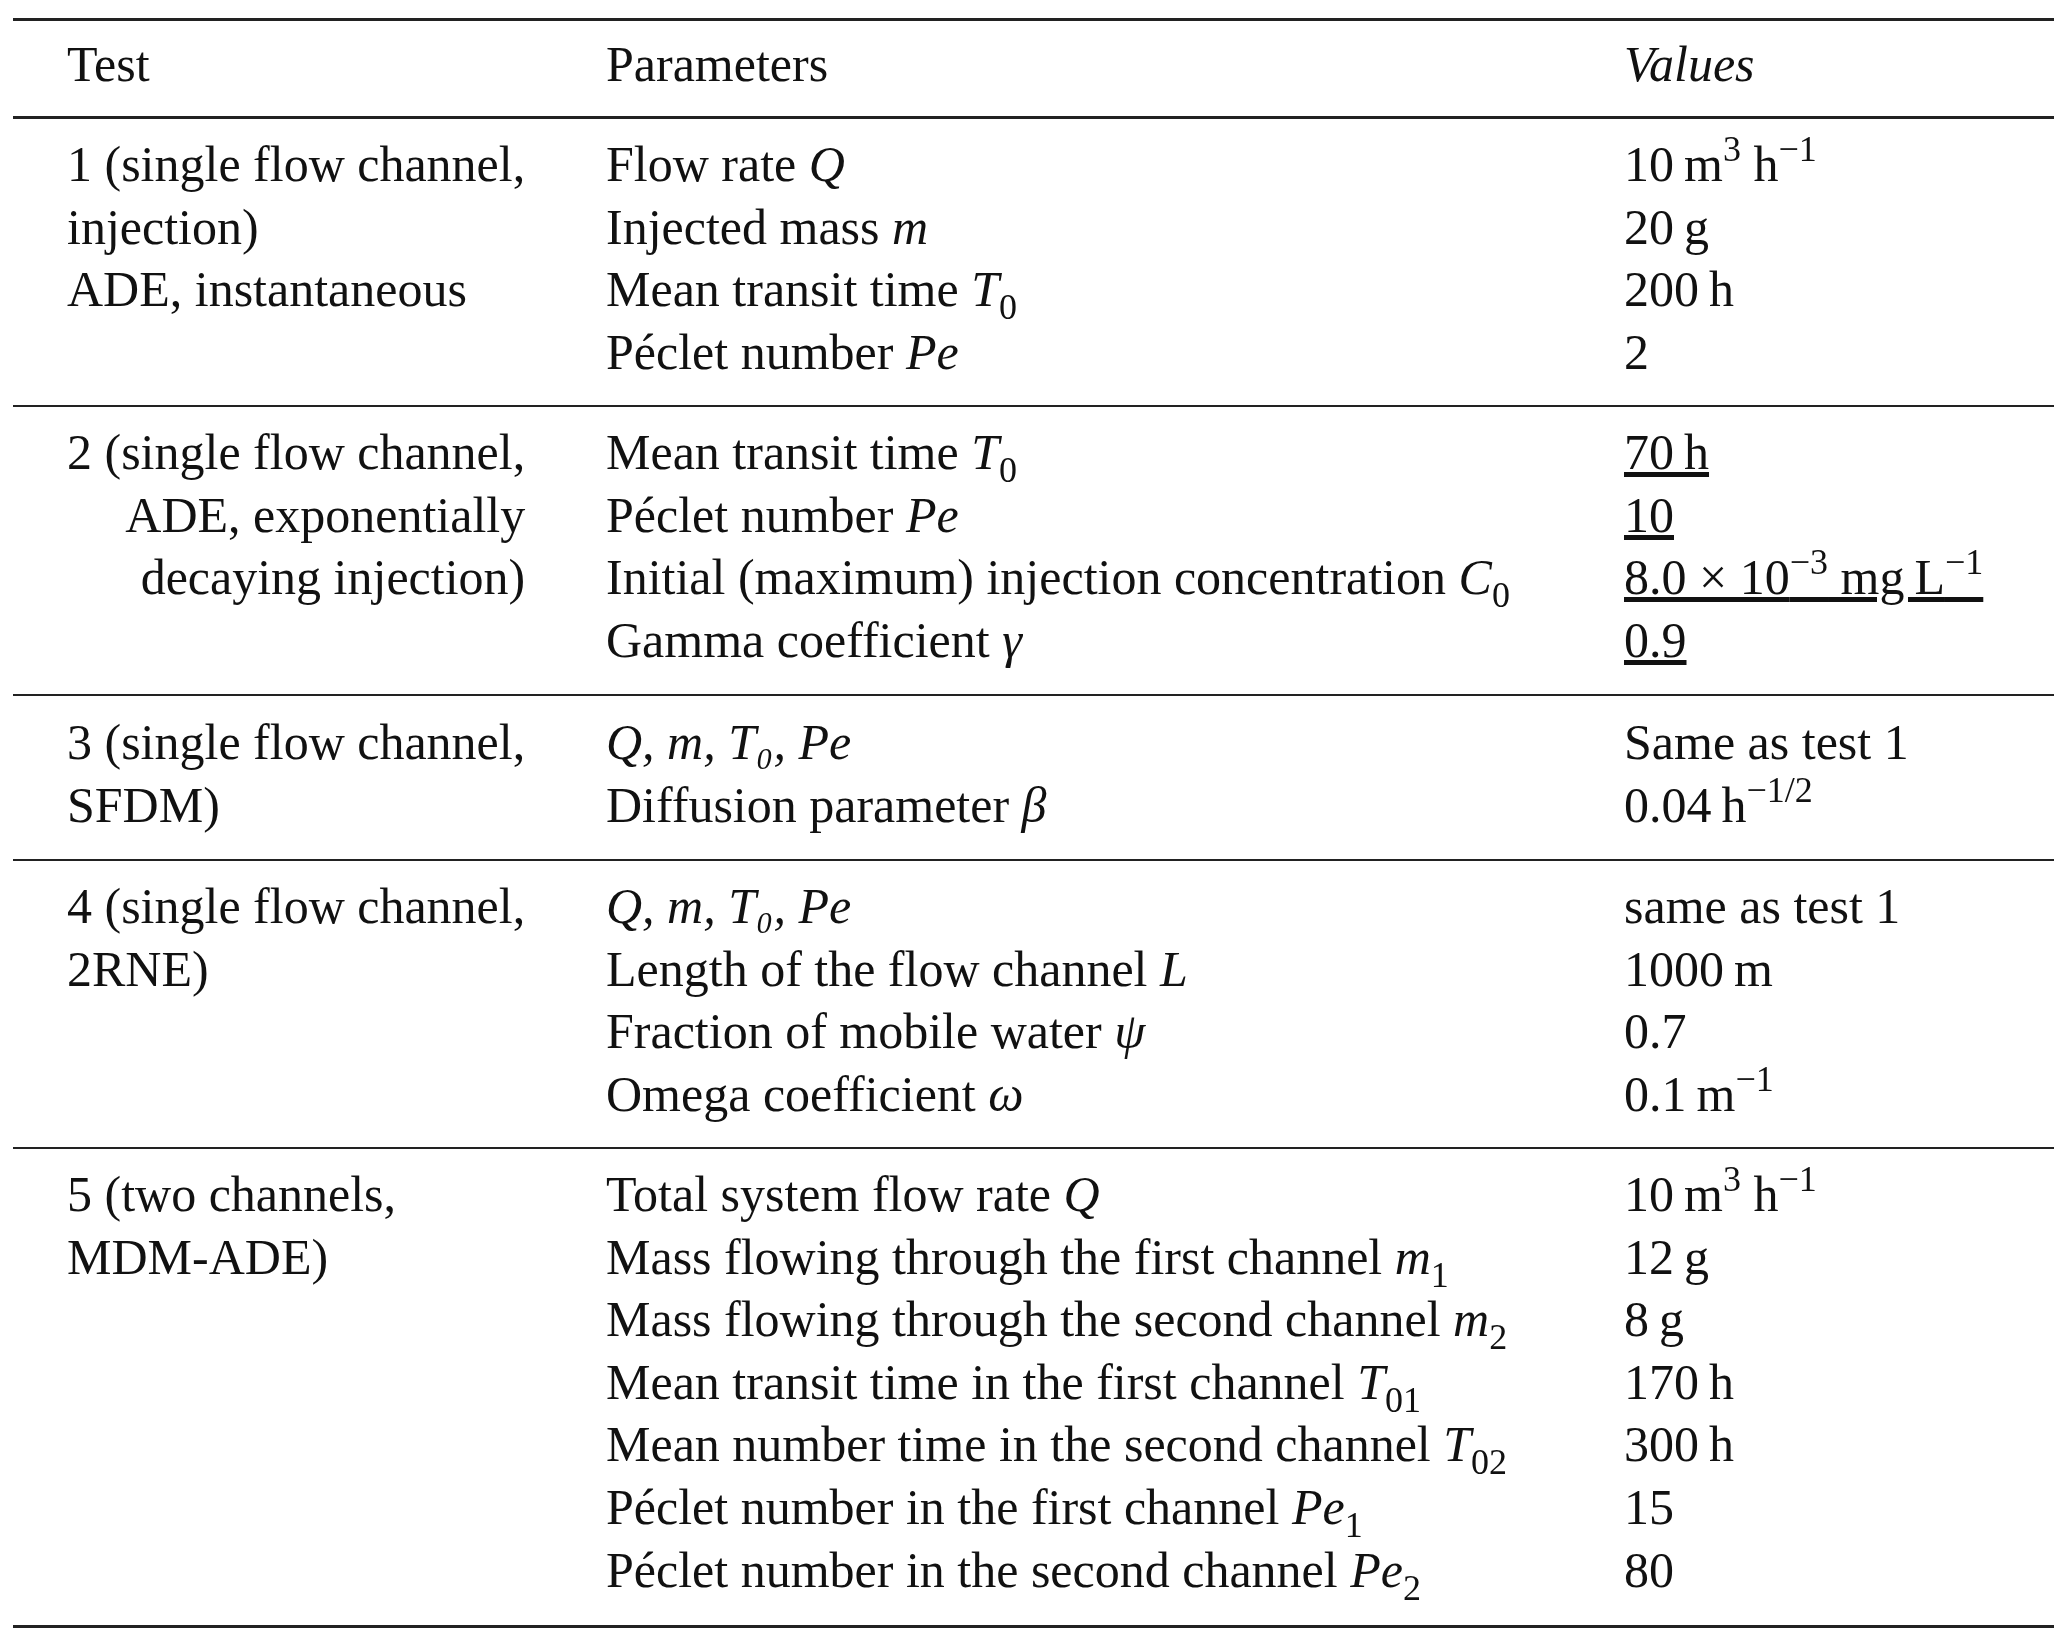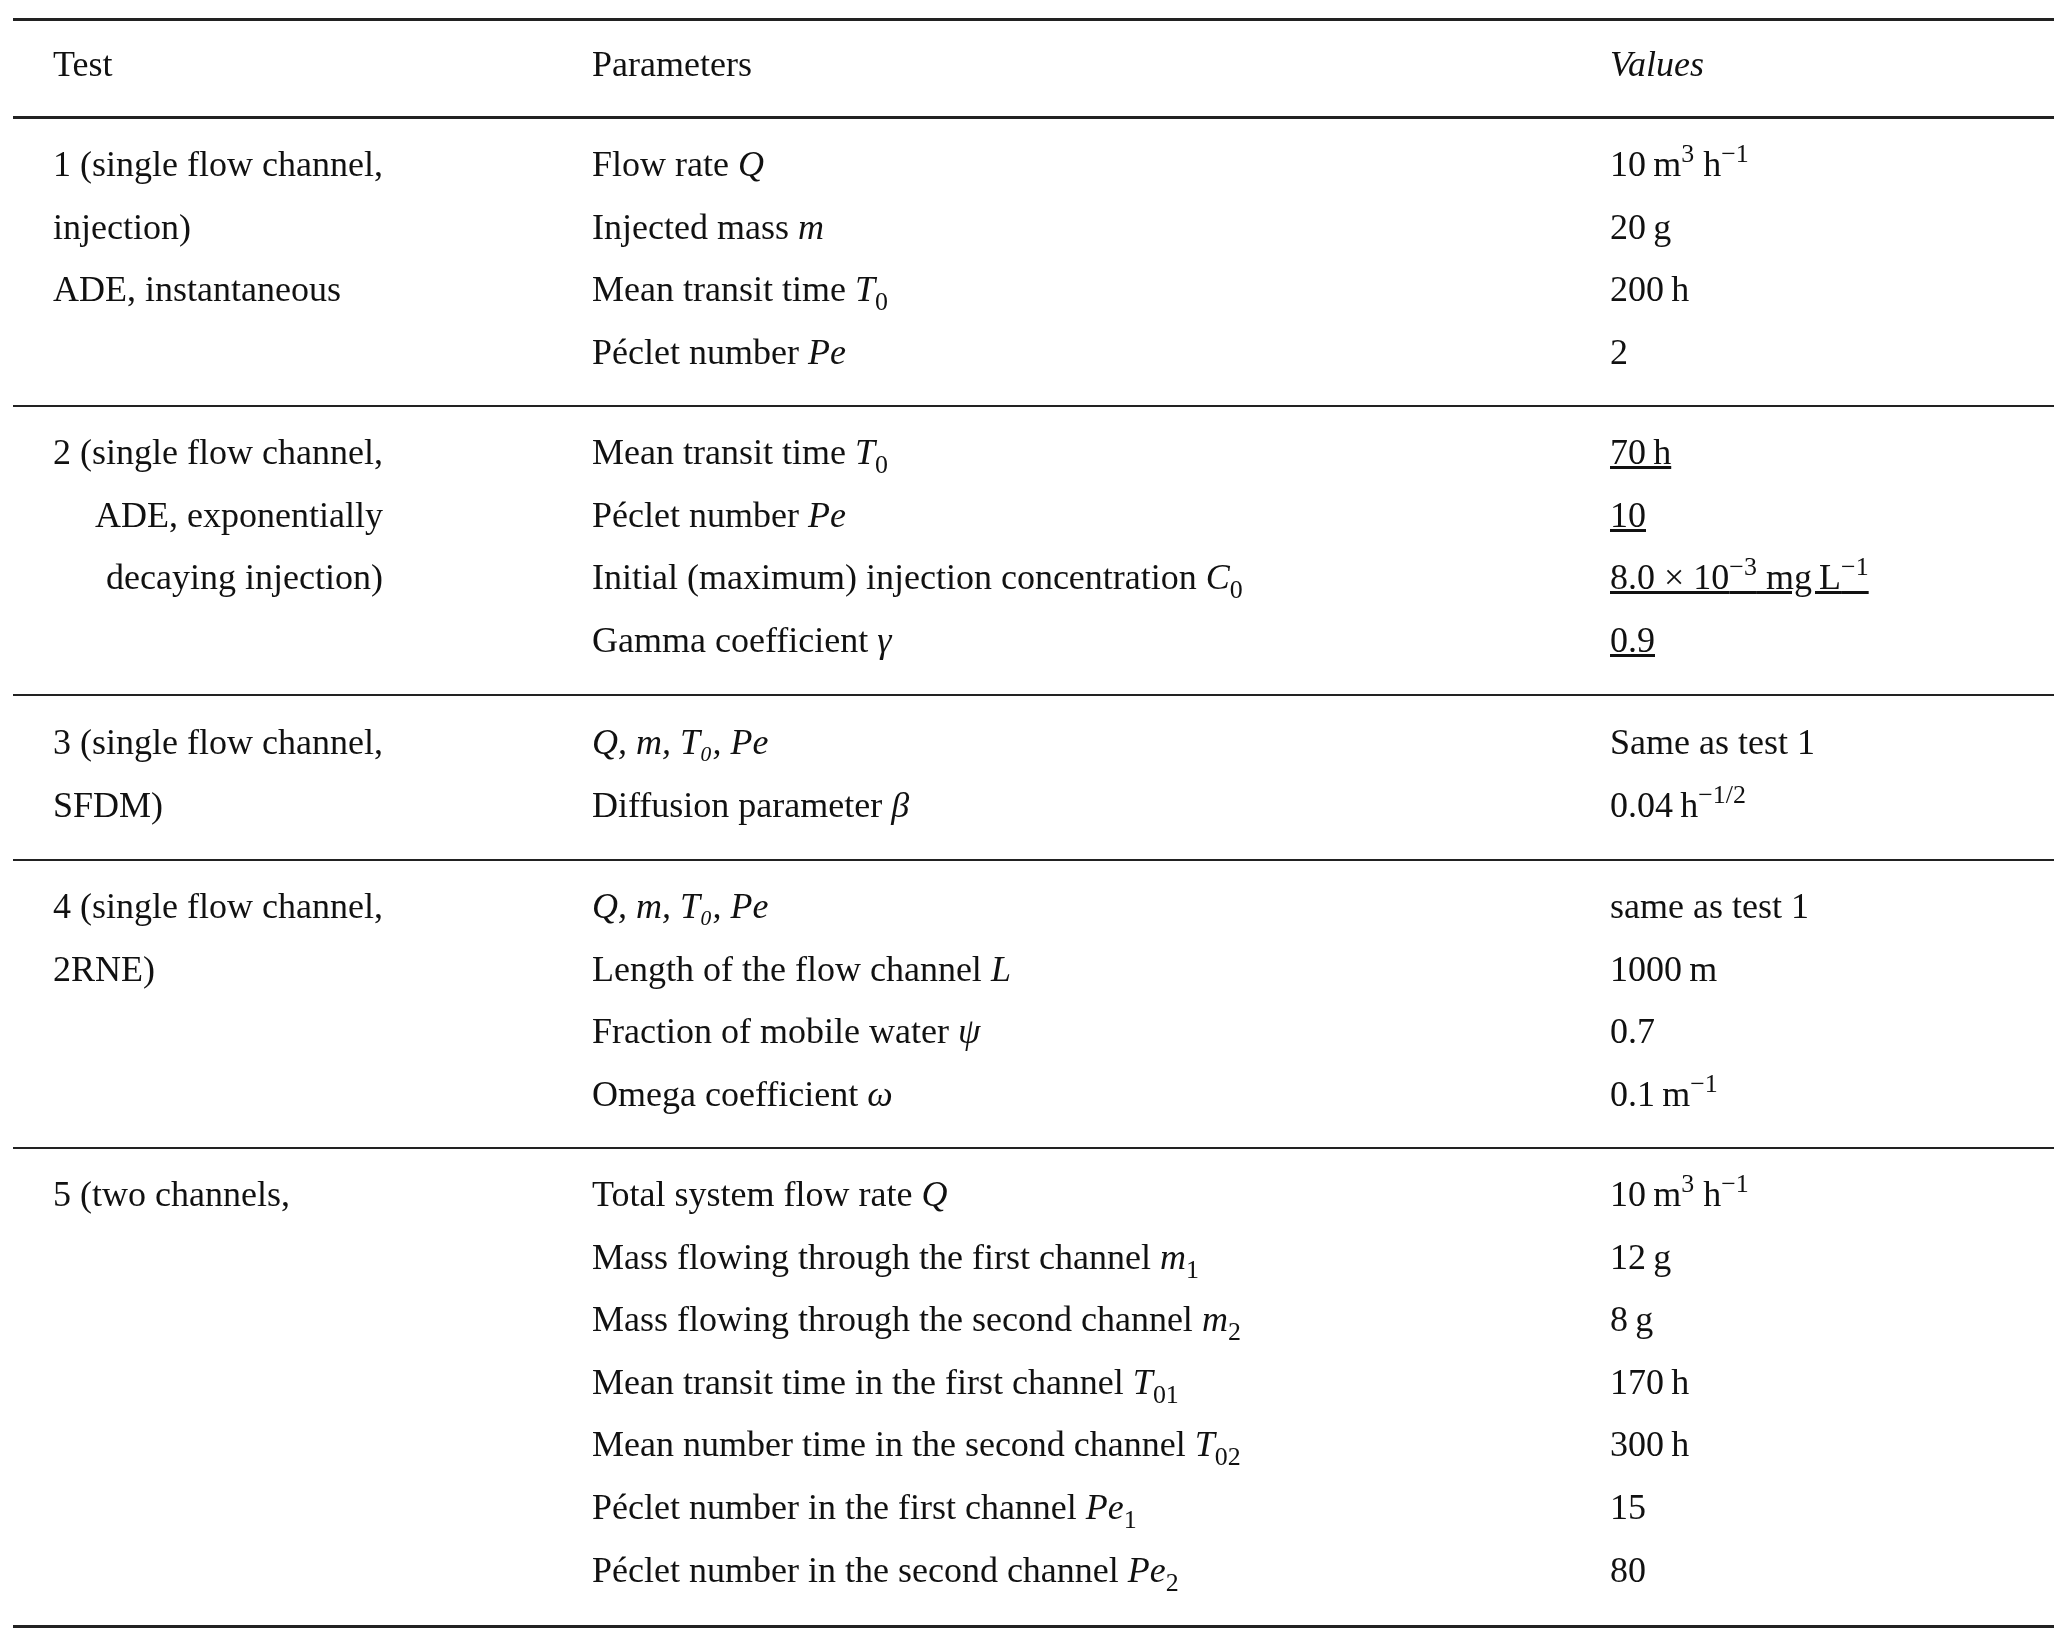--- a/index.html
+++ b/index.html
@@ -1,21 +1,21 @@
 <!DOCTYPE html>
 <html><head>
 <meta charset="utf-8">
 <style>
   html, body { margin: 0; padding: 0; background: #ffffff; }
   body { width: 2067px; height: 1647px; position: relative; overflow: hidden;
          font-family: "Liberation Serif", "DejaVu Serif", serif; color: #111; }
   .rule { position: absolute; left: 13px; width: 2041px; background: #222; }
   .rule.thick { height: 3px; }
   .rule.thin { height: 2px; }
-  .cell { position: absolute; font-size: 36px; line-height: 62.6px; white-space: nowrap; }
+  .cell { position: absolute; font-size: 50px; line-height: 62.6px; white-space: nowrap; margin-left: 14px; }
   .c1 { left: 53px; }
   .c2 { left: 592px; }
   .c3 { left: 1610px; }
   .line { display: block; height: 62.6px; }
   i { font-style: italic; }
   sub { font-size: 0.72em; vertical-align: -0.35em; line-height: 0; }
   sup { font-size: 0.72em; vertical-align: 0.55em; line-height: 0; }
 </style>
 </head>
 <body>
@@ -88,20 +88,21 @@
       <span class="line"><span>Omega coefficient </span><i>ω</i><sub></sub></span>
     </div>
     <div class="cell c3" style="top: 875px;">
       <span class="line"><span>same as test 1</span><sup></sup><span></span><sup></sup></span>
       <span class="line"><span>1000 m</span><sup></sup><span></span><sup></sup></span>
       <span class="line"><span>0.7</span><sup></sup><span></span><sup></sup></span>
       <span class="line"><span>0.1 m</span><sup>−1</sup><span></span><sup></sup></span>
     </div>
     <div class="cell c1" style="top: 1163px;">
       <span class="line">5 (two channels,</span>
+      <span class="line">MDM-ADE)</span>
     </div>
     <div class="cell c2" style="top: 1163px;">
       <span class="line"><span>Total system flow rate </span><i>Q</i><sub></sub></span>
       <span class="line"><span>Mass flowing through the first channel </span><i>m</i><sub>1</sub></span>
       <span class="line"><span>Mass flowing through the second channel </span><i>m</i><sub>2</sub></span>
       <span class="line"><span>Mean transit time in the first channel </span><i>T</i><sub>01</sub></span>
       <span class="line"><span>Mean number time in the second channel </span><i>T</i><sub>02</sub></span>
       <span class="line"><span>Péclet number in the first channel </span><i>Pe</i><sub>1</sub></span>
       <span class="line"><span>Péclet number in the second channel </span><i>Pe</i><sub>2</sub></span>
     </div>

